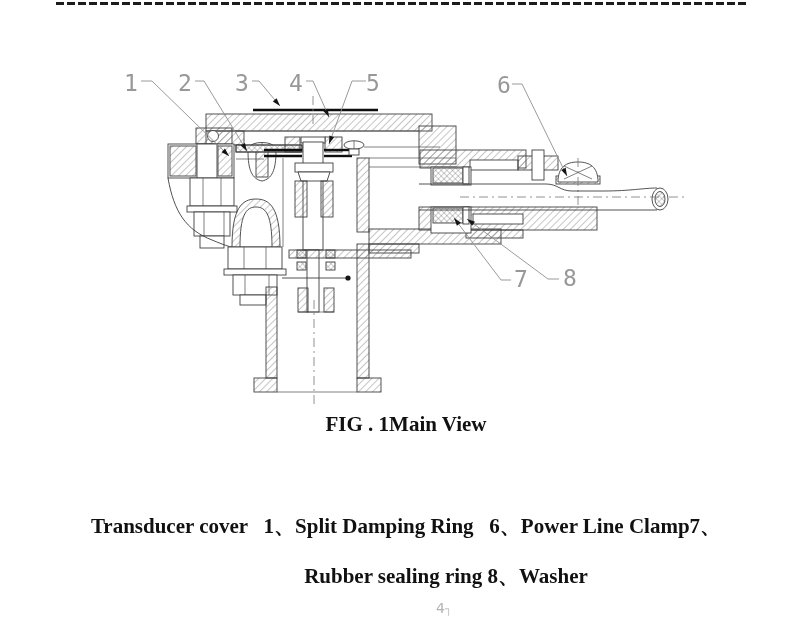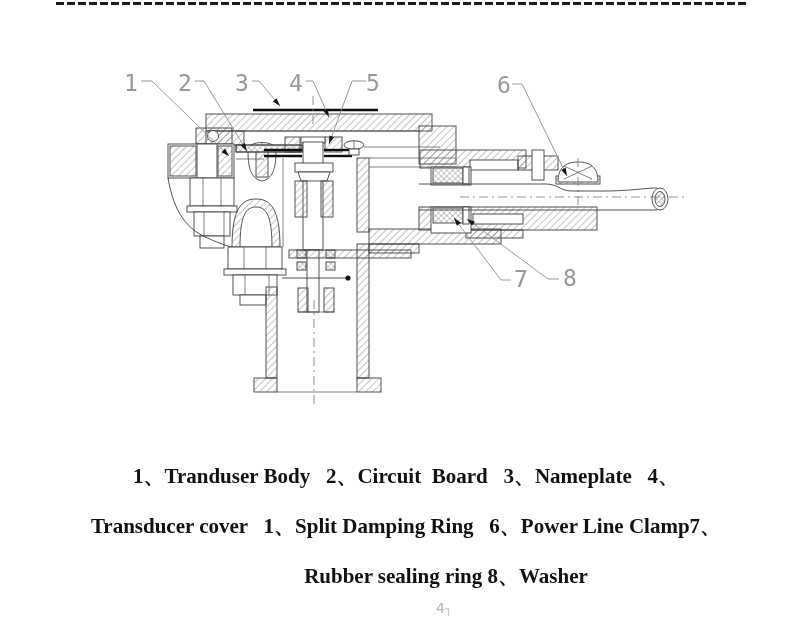--- a/index.html
+++ b/index.html
@@ -224,20 +224,20 @@
       <path class="arr" d="M454,218 L460.9,222.8 L456.9,225.8 Z"></path>
       <text class="num" x="521" y="287">7</text>
     </g>
     <g>
       <path class="cl" d="M559,279 H548 L467,219"></path>
       <path class="arr" d="M467,219 L475,221.7 L472,225.7 Z"></path>
       <text class="num" x="570" y="286">8</text>
     </g>
   </svg>
 
-
-  <div class="parts-line pl1">1、Tranduser Body   2、Circuit  Board   3、Nameplate   4、</div>
+  <div class="caption">FIG . 1Main View</div>
+
   <div class="parts-line pl2">Transducer cover   1、Split Damping Ring   6、Power Line Clamp7、</div>
   <div class="parts-line pl3">Rubber sealing ring 8、Washer</div>
 
   <div class="footer-mark"><span>4</span><span class="corner">┐</span></div>
 
 </div>
 
 </body></html>

